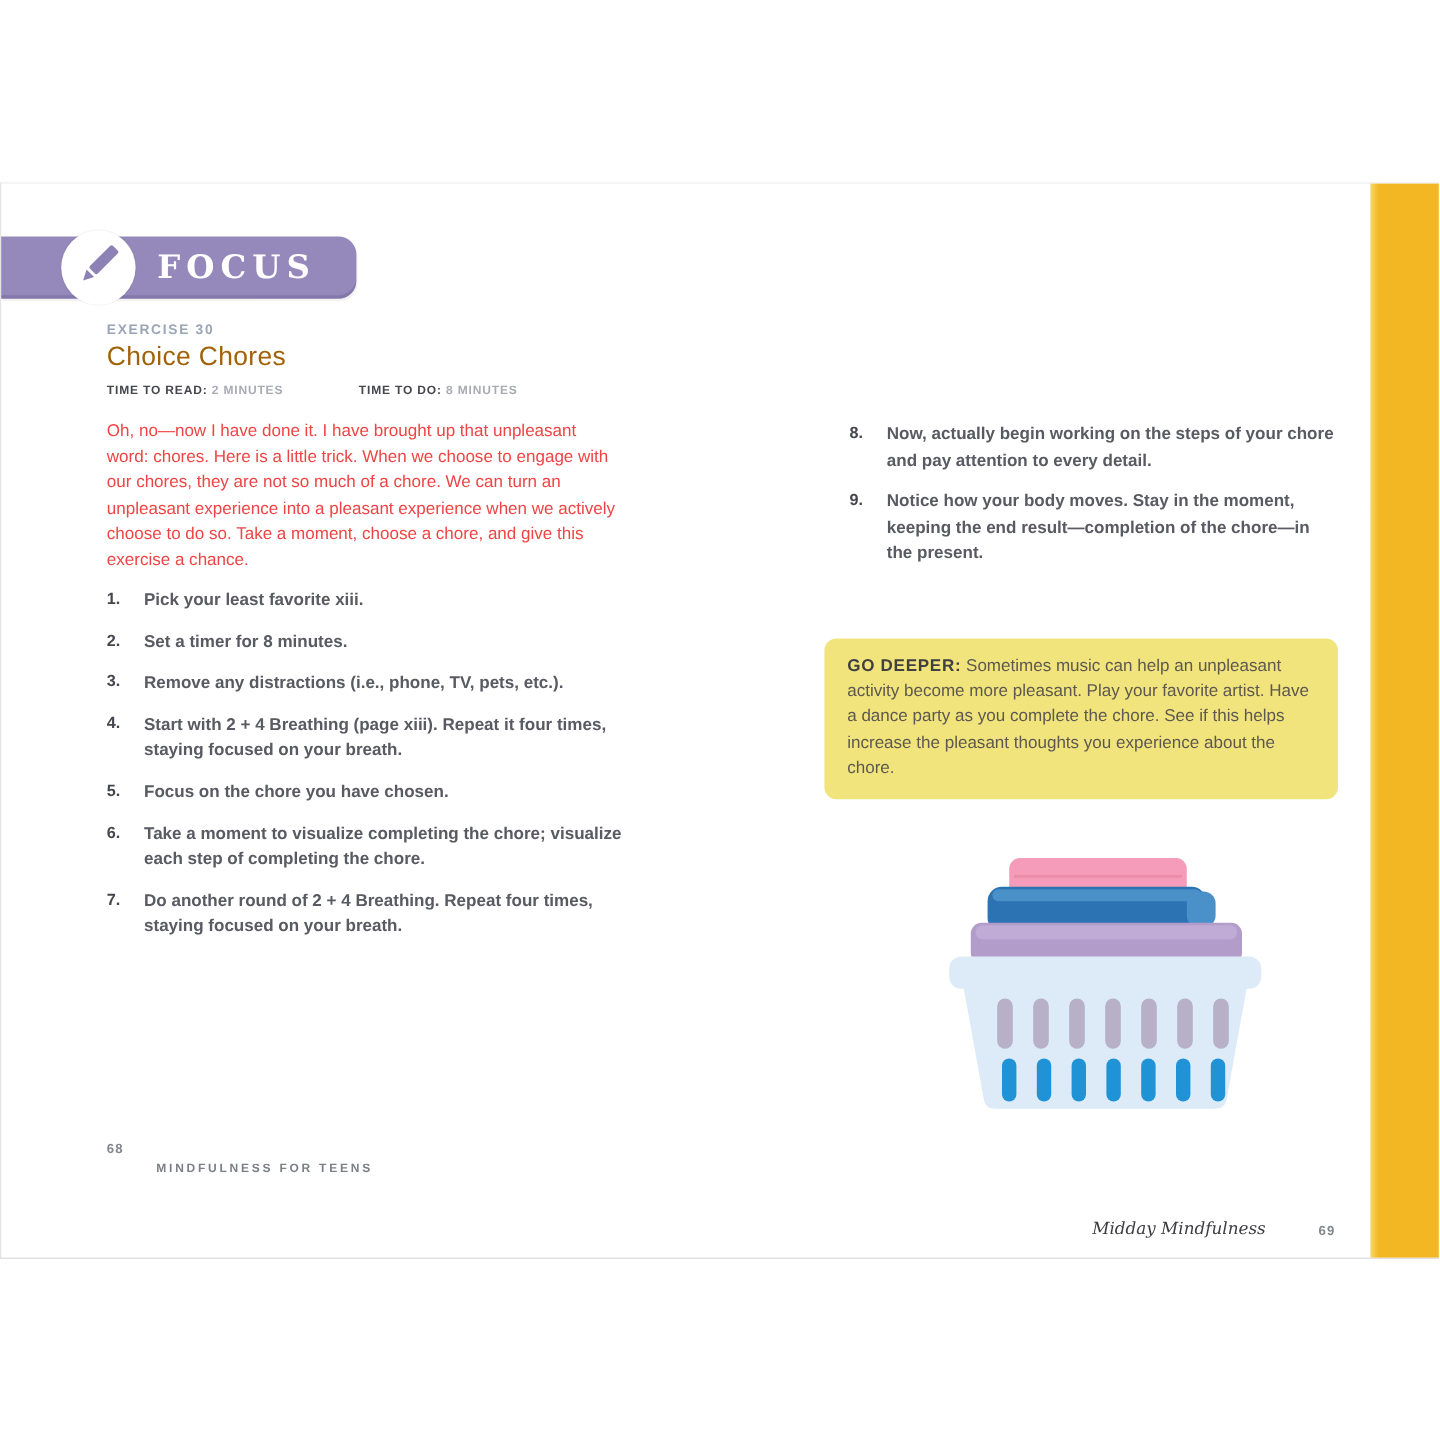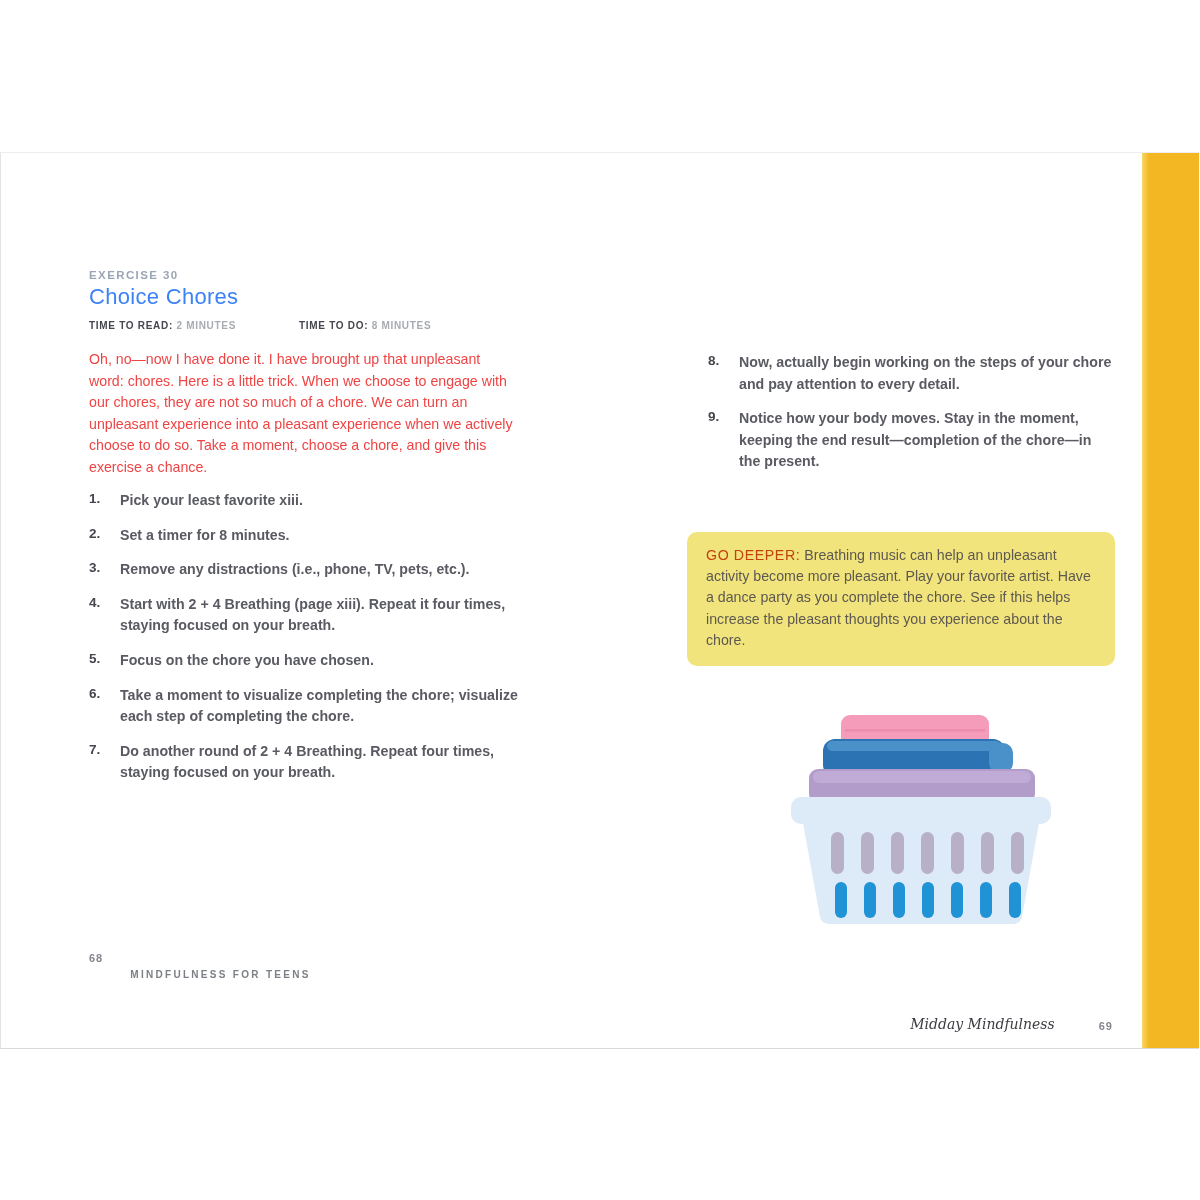--- a/index.html
+++ b/index.html
@@ -34,21 +34,21 @@
     font-family:"DejaVu Serif", serif; font-weight:700; font-size:27px;
     letter-spacing:5px; color:#ffffff;
   }
 
   .eyebrow {
     position:absolute; left:88px; top:116px;
     font-size:11.5px; font-weight:700; letter-spacing:1.4px; color:#9aa6b5;
   }
   .page-title {
     position:absolute; left:88px; top:131px;
-    font-size:22px; color:#3b82f6; letter-spacing:0.3px;
+    font-size:22px; color:#a16207; letter-spacing:0.3px;
   }
   .time-row {
     position:absolute; left:88px; top:167px; font-size:10px; letter-spacing:0.7px;
     white-space:nowrap;
   }
   .time-label { font-weight:700; color:#45464e; }
   .time-value { color:#a8abb2; font-weight:700;text-align:right; }
   .time-gap { display:inline-block; width:56px; }
 
   .intro {
@@ -62,21 +62,21 @@
   .step { display:flex; margin-bottom:13px; }
   .step-num { width:31px; flex:0 0 31px; font-size:13.5px; font-weight:700; color:#45464e; padding-top:1px; }
   .step-text { flex:1; font-size:14.2px; line-height:21.6px; color:#595a62;font-weight:bold; }
 
   .go-deeper {
     position:absolute; left:686px; top:379px; width:428px;
     background:#f2e47c; border-radius:10px;
     padding:13px 19px 15px 19px;
     font-size:14.2px; line-height:21.2px; color:#5d5950;
   }
-  .go-deeper-label { font-weight:400; letter-spacing:0.6px; color:#c2410c; }
+  .go-deeper-label { font-weight:700; letter-spacing:0.6px; color:#404040; }
 
   .basket-wrap { position:absolute; left:788px; top:558px; width:264px; height:218px; }
 
   .footer-left {
     position:absolute; left:88px; top:782px; display:flex; align-items:center;
   }
   .folio { font-size:11px; color:#84878d; font-weight:700; letter-spacing:1px; }
   .book-title {
     margin-left:27px; font-size:10px; font-weight:700;
     letter-spacing:2.3px; color:#7c8086;margin-top:34px;
@@ -91,20 +91,33 @@
   .footer-right .folio { margin-left:44px; }
 </style>
 </head>
 <body>
 
 <div class="canvas">
   <div class="spread">
 
     <div class="edge-stripe"></div>
 
+    <div class="banner">
+      <div class="banner-circle">
+        <span>
+          <svg width="62" height="62" viewBox="0 0 62 62">
+            <g transform="rotate(45 31 31)">
+              <rect x="26.5" y="11" width="9" height="27" rx="1.8" fill="#8d82b6"></rect>
+              <polygon points="26.5,40.5 35.5,40.5 31,49" fill="#8d82b6"></polygon>
+            </g>
+          </svg>
+        </span>
+      </div>
+      <div class="banner-label">FOCUS</div>
+    </div>
 
     <div class="eyebrow">EXERCISE 30</div>
     <div class="page-title">Choice Chores</div>
 
     <div class="time-row">
       <span class="time-label">TIME TO READ:</span>
       <span class="time-value">2 MINUTES</span>
       <span class="time-gap"></span>
       <span class="time-label">TIME TO DO:</span>
       <span class="time-value">8 MINUTES</span>
@@ -153,21 +166,21 @@
         <span class="step-num">8.</span>
         <span class="step-text">Now, actually begin working on the steps of your chore and pay attention to every detail.</span>
       </div>
       <div class="step">
         <span class="step-num">9.</span>
         <span class="step-text">Notice how your body moves. Stay in the moment, keeping the end result—completion of the chore—in the present.</span>
       </div>
     </div>
 
     <div class="go-deeper">
-      <span class="go-deeper-label">GO DEEPER:</span><span> Breathing music can help an unpleasant activity become more pleasant. Play your favorite artist. Have a dance party as you complete the chore. See if this helps increase the pleasant thoughts you experience about the chore.</span>
+      <span class="go-deeper-label">GO DEEPER:</span><span> Sometimes music can help an unpleasant activity become more pleasant. Play your favorite artist. Have a dance party as you complete the chore. See if this helps increase the pleasant thoughts you experience about the chore.</span>
     </div>
 
     <div class="basket-wrap">
       <svg width="264" height="218" viewBox="0 0 264 218">
 
         <rect x="52" y="4" width="148" height="32" rx="9" fill="#f59cba"></rect>
         <rect x="56" y="18" width="140" height="2.5" fill="#ee8cab"></rect>
 
         <rect x="34" y="28" width="182" height="38" rx="12" fill="#2b73b3"></rect>
         <rect x="38" y="30" width="174" height="10" rx="5" fill="#4a90c9"></rect>

